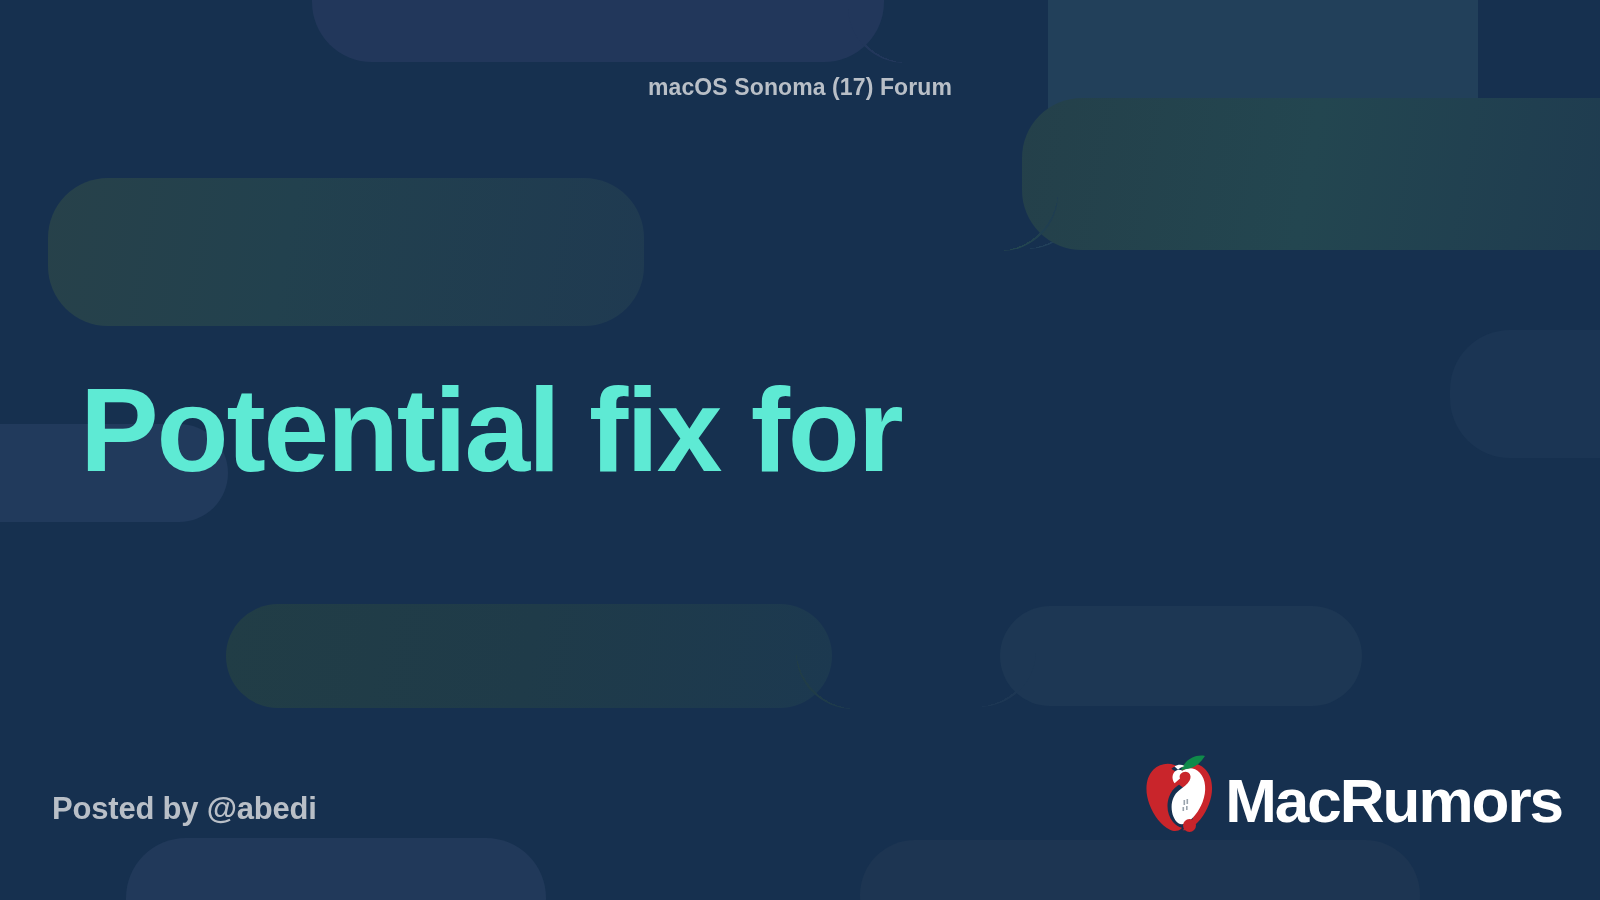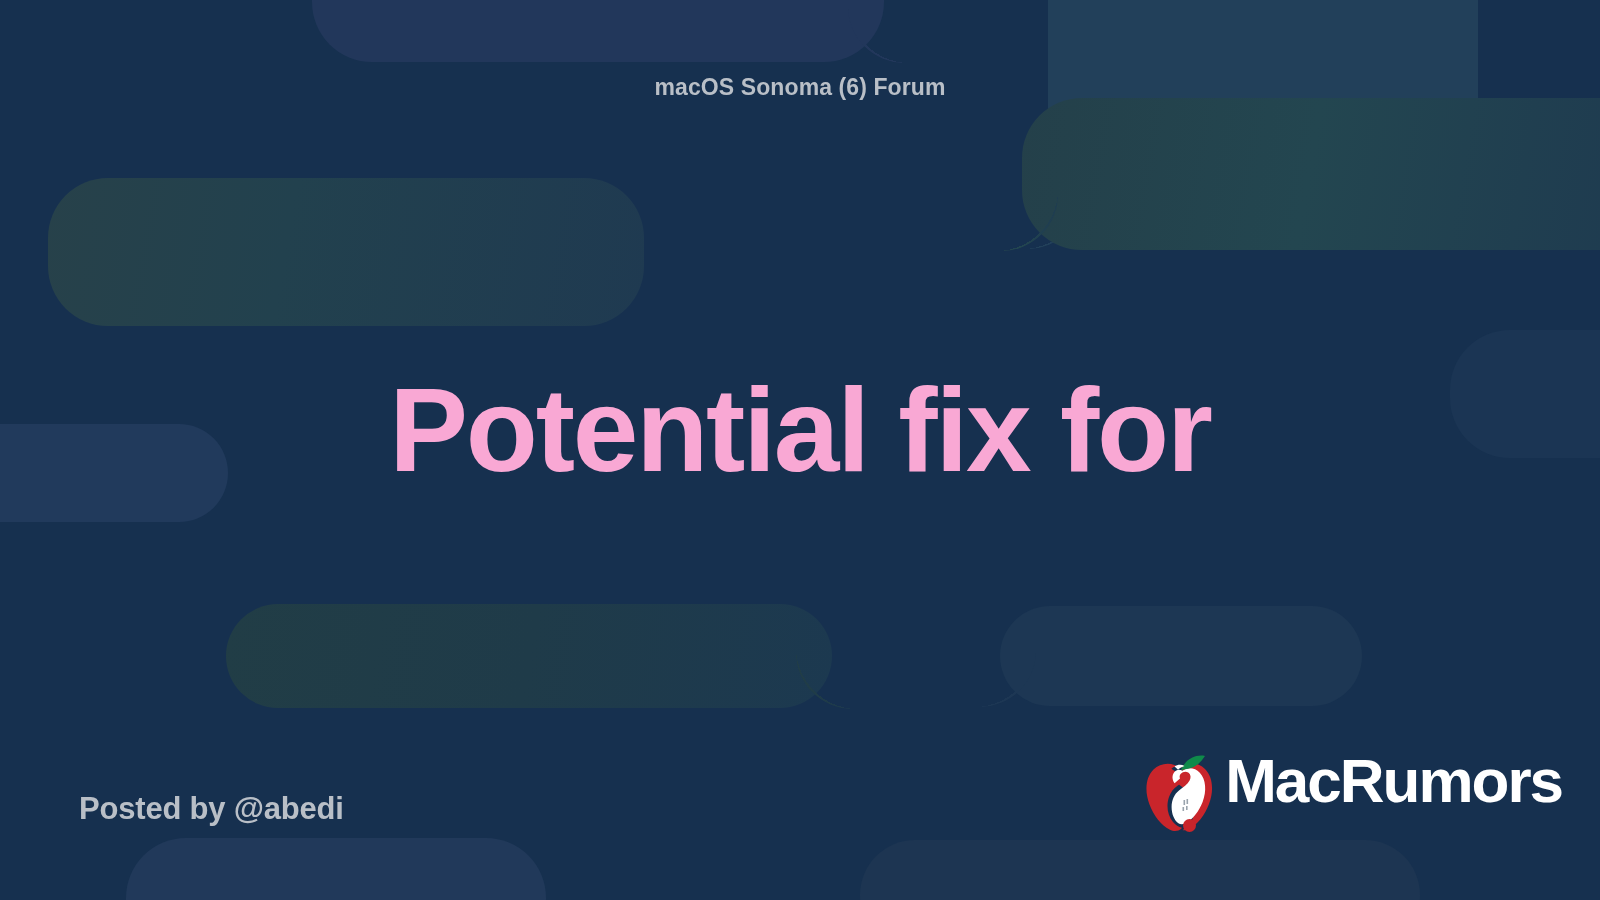--- a/index.html
+++ b/index.html
@@ -85,46 +85,44 @@
     font-size: 23px;
     font-weight: bold;
     letter-spacing: 0.1px;
   }
 
   .title {
     position: absolute;
     top: 285px;
     left: 80px;
     right: 80px;
-    text-align: center;
-    color: #f9a8d4;
+    color: #5eead4;
     font-size: 118px;
     line-height: 1.12;
     font-weight: bold;
     letter-spacing: -2.2px;
   }
   .title-line { display: block; }
 
   .posted-by {
     position: absolute;
     left: 52px;
     bottom: 73px;
     color: #b9bfc7;
     font-size: 31px;
     font-weight: bold;
     letter-spacing: -0.2px;
-    margin-left: 27px;
   }
 
   .brand {
     position: absolute;
     right: 38px;
     bottom: 62px;
     display: flex;
-    align-items: flex-start;
+    align-items: flex-end;
     gap: 6px;
   }
   .brand-mark { display: block; width: 78px; height: 88px; }
   .brand-word {
     color: #ffffff;
     font-size: 62px;
     font-weight: bold;
     letter-spacing: -2px;
     line-height: 1;
     padding-bottom: 6px;
@@ -143,21 +141,21 @@
     <div class="bubble b5"></div>
     <div class="bubble b6 tail-br"></div>
     <div class="bubble b7 tail-bl"></div>
     <div class="bubble b8 tail-br"></div>
     <div class="bubble b9"></div>
     <div class="bubble b10"></div>
   </div>
 
   <div class="content">
 
-    <div class="forum-name">macOS Sonoma (6) Forum</div>
+    <div class="forum-name">macOS Sonoma (17) Forum</div>
 
     <h1 class="title">
       <span class="title-line">Potential fix for</span>
     </h1>
 
     <div class="posted-by">Posted by @abedi</div>
 
     <div class="brand">
       <svg class="brand-mark" viewBox="0 0 78 88">
 

